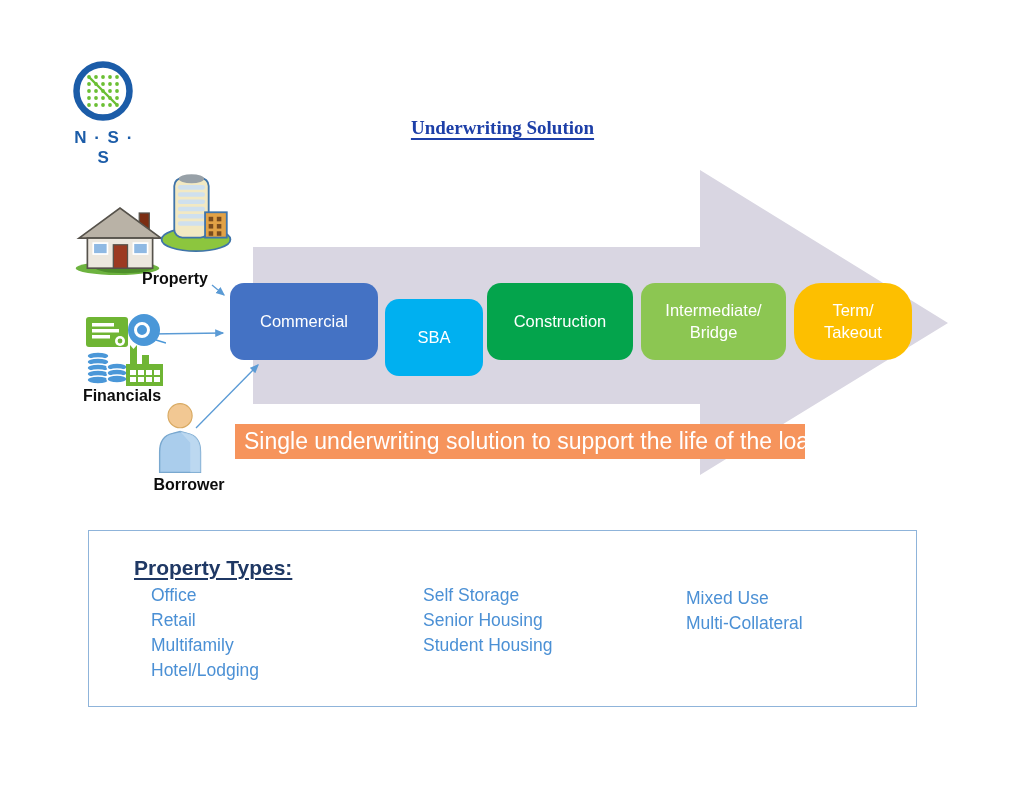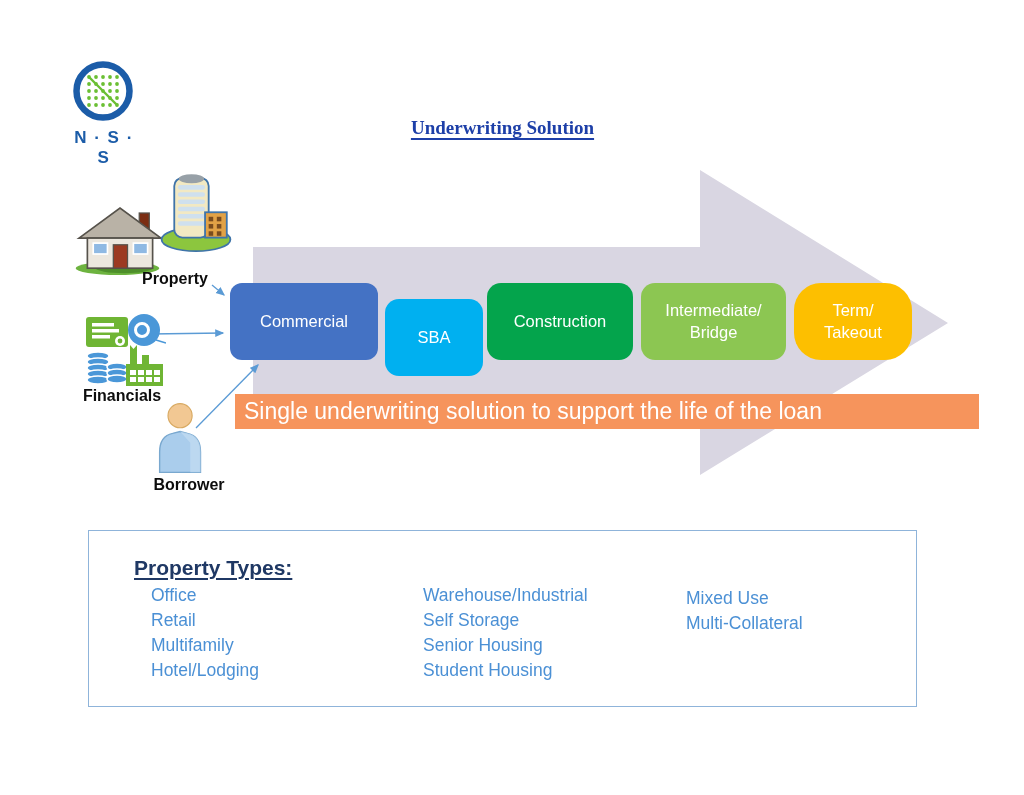--- a/index.html
+++ b/index.html
@@ -35,21 +35,21 @@
          display:flex;flex-direction:column;justify-content:center;align-items:center;
          font-size:16.5px;line-height:1.3;}
   .stage span{display:block;text-align:center;}
   #stage-0{left:230px;width:148px;}
   #stage-1{left:385px;width:98px;margin-top:16px;}
   #stage-2{left:487px;width:146px;}
   #stage-3{left:641px;width:145px;}
   #stage-4{left:794px;width:118px;}
 
   
-  #banner{left:235px;top:394px;width:744px;height:35px;z-index:2;
+  #banner{left:235px;top:424px;width:570px;height:35px;z-index:2;
           color:#fff;font-size:23px;line-height:35px;padding-left:9px;
           box-sizing:border-box;white-space:nowrap;}
 
   
   #ptypes{left:88px;top:530px;width:829px;height:177px;border:1.5px solid #8fb4da;
           box-sizing:border-box;background:#fff;}
   #ptypes-heading{left:45px;top:13px;font-size:21px;font-weight:bold;color:#1f3864;
           text-decoration:underline;text-decoration-thickness:2px;text-underline-offset:3px;margin-top:12px;}
   .ptype-col{top:52px;margin:0;padding:0;list-style:none;
              font-size:17.5px;line-height:25px;color:#4b90d5;}
@@ -184,21 +184,21 @@
 <svg class="abs" id="icon-borrower" width="52" height="74" viewBox="0 0 56 78">
   <circle cx="27" cy="15" r="13" fill="#f2c893" stroke="#d8a961" stroke-width="1.2"></circle>
   <path d="M5,76 L5,54 Q5,37 19,34 L27,32 L35,34 Q49,37 49,54 L49,76 Z" fill="#aacdec" stroke="#79a8cf" stroke-width="1.5"></path>
   <path d="M27,32 L35,34 Q49,37 49,54 L49,76 L38,76 L38,44 Z" fill="#c3ddf2" opacity="0.7"></path>
 </svg>
 
 <div class="abs input-label" id="label-property">Property</div>
 <div class="abs input-label" id="label-financials">Financials</div>
 <div class="abs input-label" id="label-borrower">Borrower</div>
 
-<div class="abs stage" id="stage-0" style="background-color: rgb(68, 114, 196); border-radius: 12px;">
+<div class="abs stage" id="stage-0" style="background-color: rgb(68, 114, 196);">
   <span>Commercial</span>
     <span></span>
 </div>
 <div class="abs stage" id="stage-1" style="background-color: rgb(0, 176, 240);">
   <span>SBA</span>
     <span></span>
 </div>
 <div class="abs stage" id="stage-2" style="background-color: rgb(4, 164, 76);">
   <span>Construction</span>
     <span></span>
@@ -216,21 +216,20 @@
 
 <div class="abs" id="ptypes">
   <div class="abs" id="ptypes-heading">Property Types:</div>
   <ul class="abs ptype-col" id="ptype-col-0">
     <li>Office</li>
     <li>Retail</li>
     <li>Multifamily</li>
     <li>Hotel/Lodging</li>
   </ul>
   <ul class="abs ptype-col" id="ptype-col-1">
-    <li>Warehouse/Industrial</li>
     <li>Self Storage</li>
     <li>Senior Housing</li>
     <li>Student Housing</li>
   </ul>
   <ul class="abs ptype-col" id="ptype-col-2">
     <li>Mixed Use</li>
     <li>Multi-Collateral</li>
   </ul>
 </div>
 

